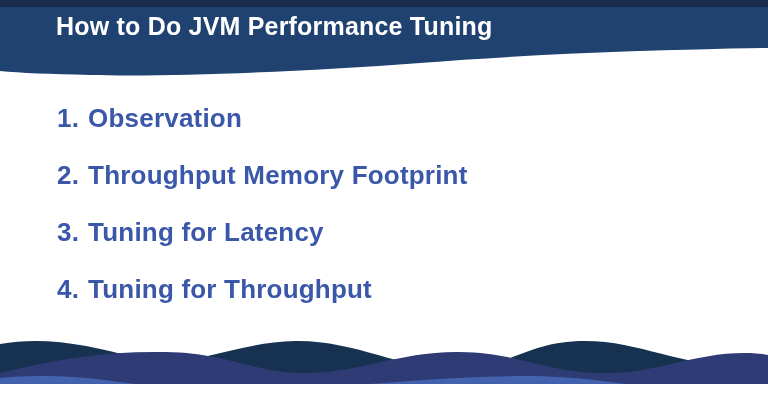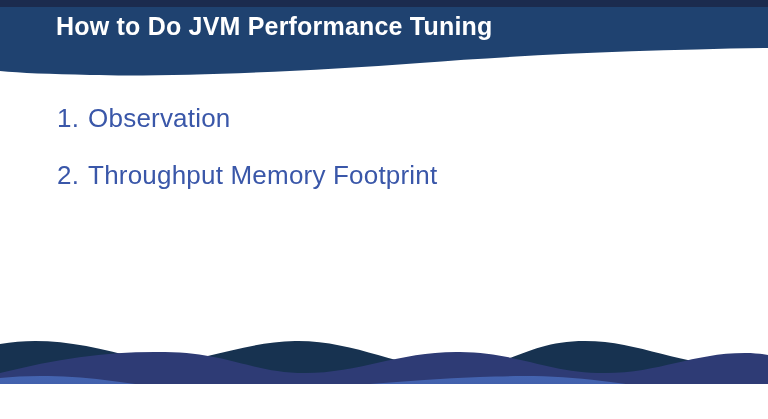--- a/index.html
+++ b/index.html
@@ -37,21 +37,21 @@
     position: absolute;
     top: 103px;
     left: 57px;
     width: 660px;
     z-index: 2;
   }
   .agenda-item {
     color: #3a57a9;
     font-size: 26px;
     line-height: 30px;
-    font-weight: normal;
+    font-weight: bold;
     letter-spacing: 0.2px;
     margin-bottom: 27px;
     white-space: nowrap;
   }
   .agenda-item .item-number {
     margin-right: 9px;
   }
   .bottom-waves-svg {
     position: absolute;
     left: 0;
@@ -71,20 +71,26 @@
 
   <div class="slide-title">How to Do JVM Performance Tuning</div>
 
   <div class="agenda-list">
     <div class="agenda-item">
       <span class="item-number">1.</span><span>Observation</span>
     </div>
     <div class="agenda-item">
       <span class="item-number">2.</span><span>Throughput Memory Footprint</span>
     </div>
+    <div class="agenda-item">
+      <span class="item-number">3.</span><span>Tuning for Latency</span>
+    </div>
+    <div class="agenda-item">
+      <span class="item-number">4.</span><span>Tuning for Throughput</span>
+    </div>
   </div>
 
   <svg class="bottom-waves-svg" width="768" height="90" viewBox="0 0 768 90" aria-hidden="true">
     <defs>
       <linearGradient id="frontWaveGrad" x1="0" y1="0" x2="0" y2="1">
         <stop offset="0" id="frontWaveGradTop" stop-color="#4464b0"></stop>
         <stop offset="1" id="frontWaveGradBottom" stop-color="#3a53a1"></stop>
       </linearGradient>
     </defs>
     <path d="M0,15 C45,7 90,16 140,30 C185,42 235,13 295,12 C355,11 400,40 455,40

